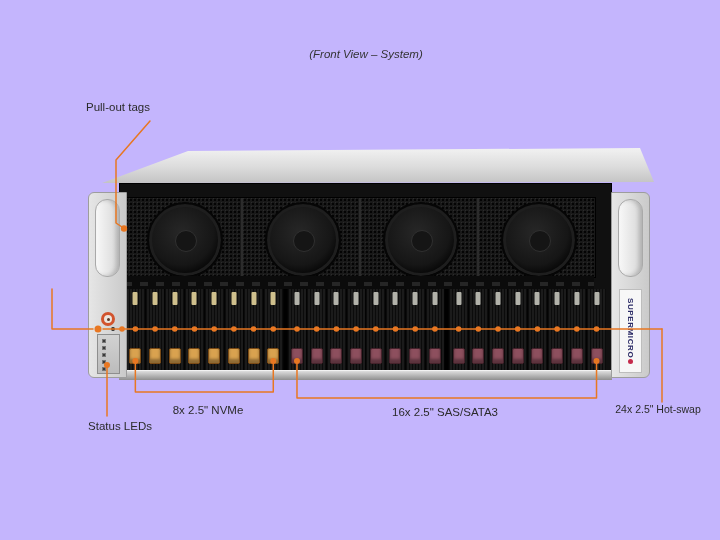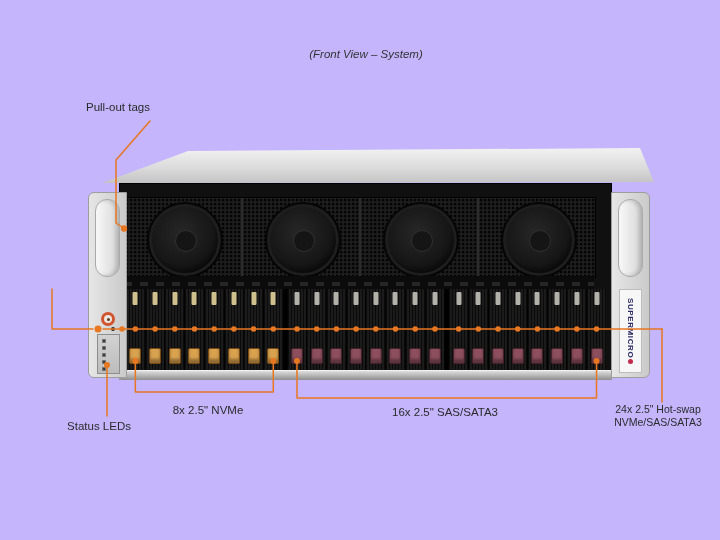--- a/index.html
+++ b/index.html
@@ -6,21 +6,21 @@
     font-family:"Liberation Sans","DejaVu Sans",sans-serif;}
   .abs{position:absolute;}
   #stage{position:relative;width:720px;height:540px;background:#c4b5fd;}
 
   
   .lbl{position:absolute;color:#2b2b2b;font-size:11.5px;line-height:14px;z-index:60;}
   .center{text-align:center;}
   #title{left:260px;top:47px;width:212px;font-style:italic;color:#333;text-align:center;}
   #lbl-pullout{left:86px;top:100px;}
   #lbl-power{left:0px;top:254px;width:110px;}
-  #lbl-status{left:47px;top:419px;width:104px;}
+  #lbl-status{left:68px;top:419px;width:104px;}
   #lbl-nvme{left:146px;top:403px;width:124px;}
   #lbl-sas{left:380px;top:405px;width:130px;}
   #lbl-hotswap{left:597px;top:403px;width:122px;font-size:10.5px;line-height:13px;}
 
   
   #top-surface{left:88px;top:146px;width:568px;height:38px;z-index:1;
     background:linear-gradient(180deg,#f4f4f4,#dcdcdc 55%,#c2c2c2);
     clip-path:polygon(14px 37px,100px 5px,552px 2px,566px 36px);}
   #front-panel{left:119px;top:183px;width:493px;height:196px;background:#101010;
     border:1px solid #000;box-sizing:border-box;z-index:2;}
@@ -292,15 +292,14 @@
         <circle cx="596.5234375" cy="361" r="3" class="dot"></circle>
       </g>
   </svg>
 
   <div id="lbl-pullout" class="lbl">Pull-out tags</div>
   <div id="lbl-status" class="lbl center">Status LEDs</div>
   <div id="lbl-nvme" class="lbl center">8x 2.5" NVMe</div>
   <div id="lbl-sas" class="lbl center">16x 2.5" SAS/SATA3</div>
   <div id="lbl-hotswap" class="lbl center">
     <div>24x 2.5" Hot-swap</div>
-    <div>NVMe/SAS/SATA3</div>
   </div>
 </div>
 
 </body></html>

